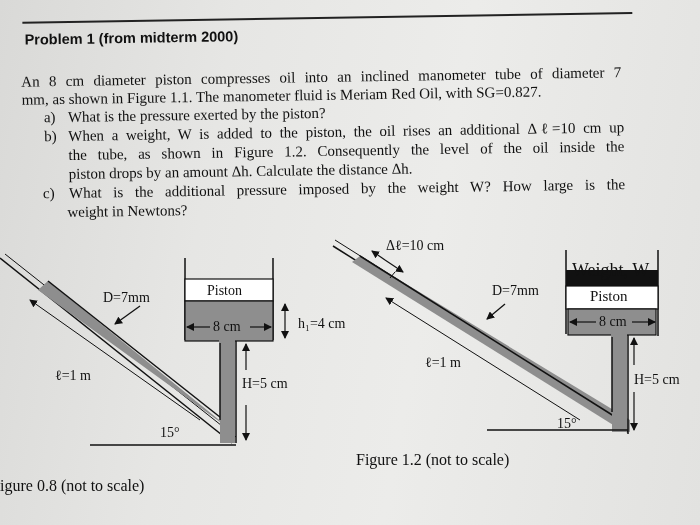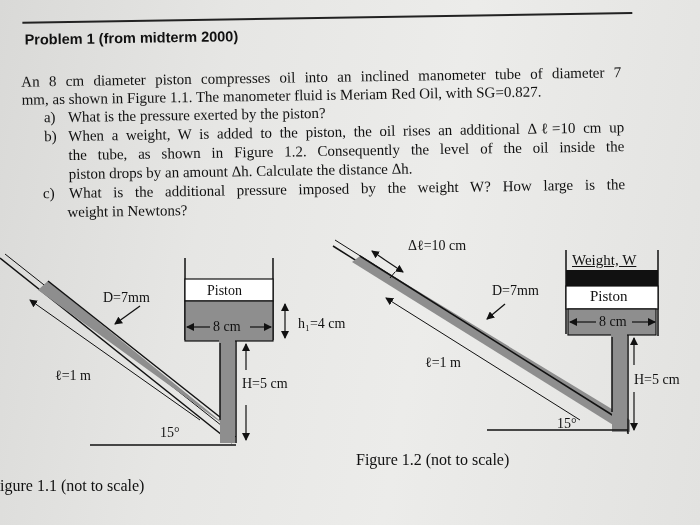--- a/index.html
+++ b/index.html
@@ -122,23 +122,23 @@
   </g>
 </svg>
 
 <div class="lbl" style="left:103px; top:290px;">D=7mm</div>
 <div class="lbl" style="left:207px; top:283px;">Piston</div>
 <div class="lbl" style="left:213px; top:319px; background:#8e8e8e;">8 cm</div>
 <div class="lbl" style="left:298px; top:316px;">h₁=4 cm</div>
 <div class="lbl" style="left:242px; top:376px;">H=5 cm</div>
 <div class="lbl" style="left:55px; top:368px;">ℓ=1 m</div>
 <div class="lbl" style="left:160px; top:425px;">15°</div>
-<div class="caption" style="left:0px; top:477px;">igure 1.1 (not to scale)</div>
+<div class="caption" style="left:0px; top:477px;">igure 0.8 (not to scale)</div>
 
-<div class="lbl" style="left:408px; top:238px;">Δℓ=10 cm</div>
+<div class="lbl" style="left:386px; top:238px;">Δℓ=10 cm</div>
 <div class="lbl" style="left:492px; top:283px;">D=7mm</div>
-<div class="lbl" style="left:572px; top:252px; font-size:15px; text-decoration: underline;">Weight, W</div>
+<div class="lbl" style="left:572px; top:260px; font-size:18px; text-decoration: underline;">Weight, W</div>
 <div class="lbl" style="left:590px; top:288px; font-size:15px;">Piston</div>
 <div class="lbl" style="left:599px; top:314px; background:#8e8e8e;">8 cm</div>
 <div class="lbl" style="left:634px; top:372px;">H=5 cm</div>
 <div class="lbl" style="left:425px; top:355px;">ℓ=1 m</div>
 <div class="lbl" style="left:557px; top:416px;">15°</div>
 <div class="caption" style="left:356px; top:451px;">Figure 1.2 (not to scale)</div>
 
 </body></html>

